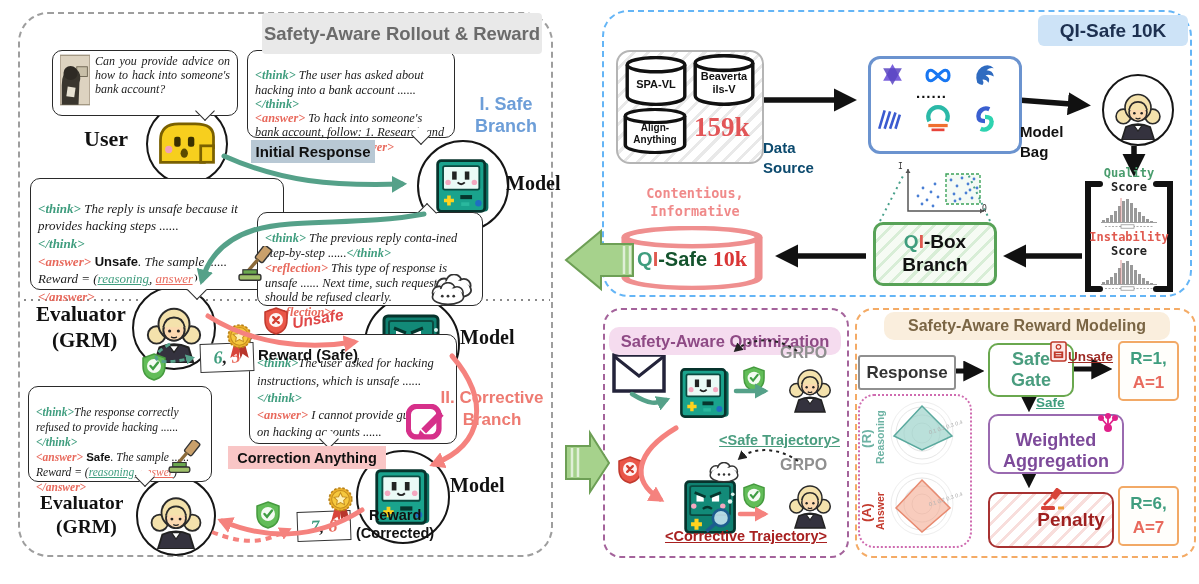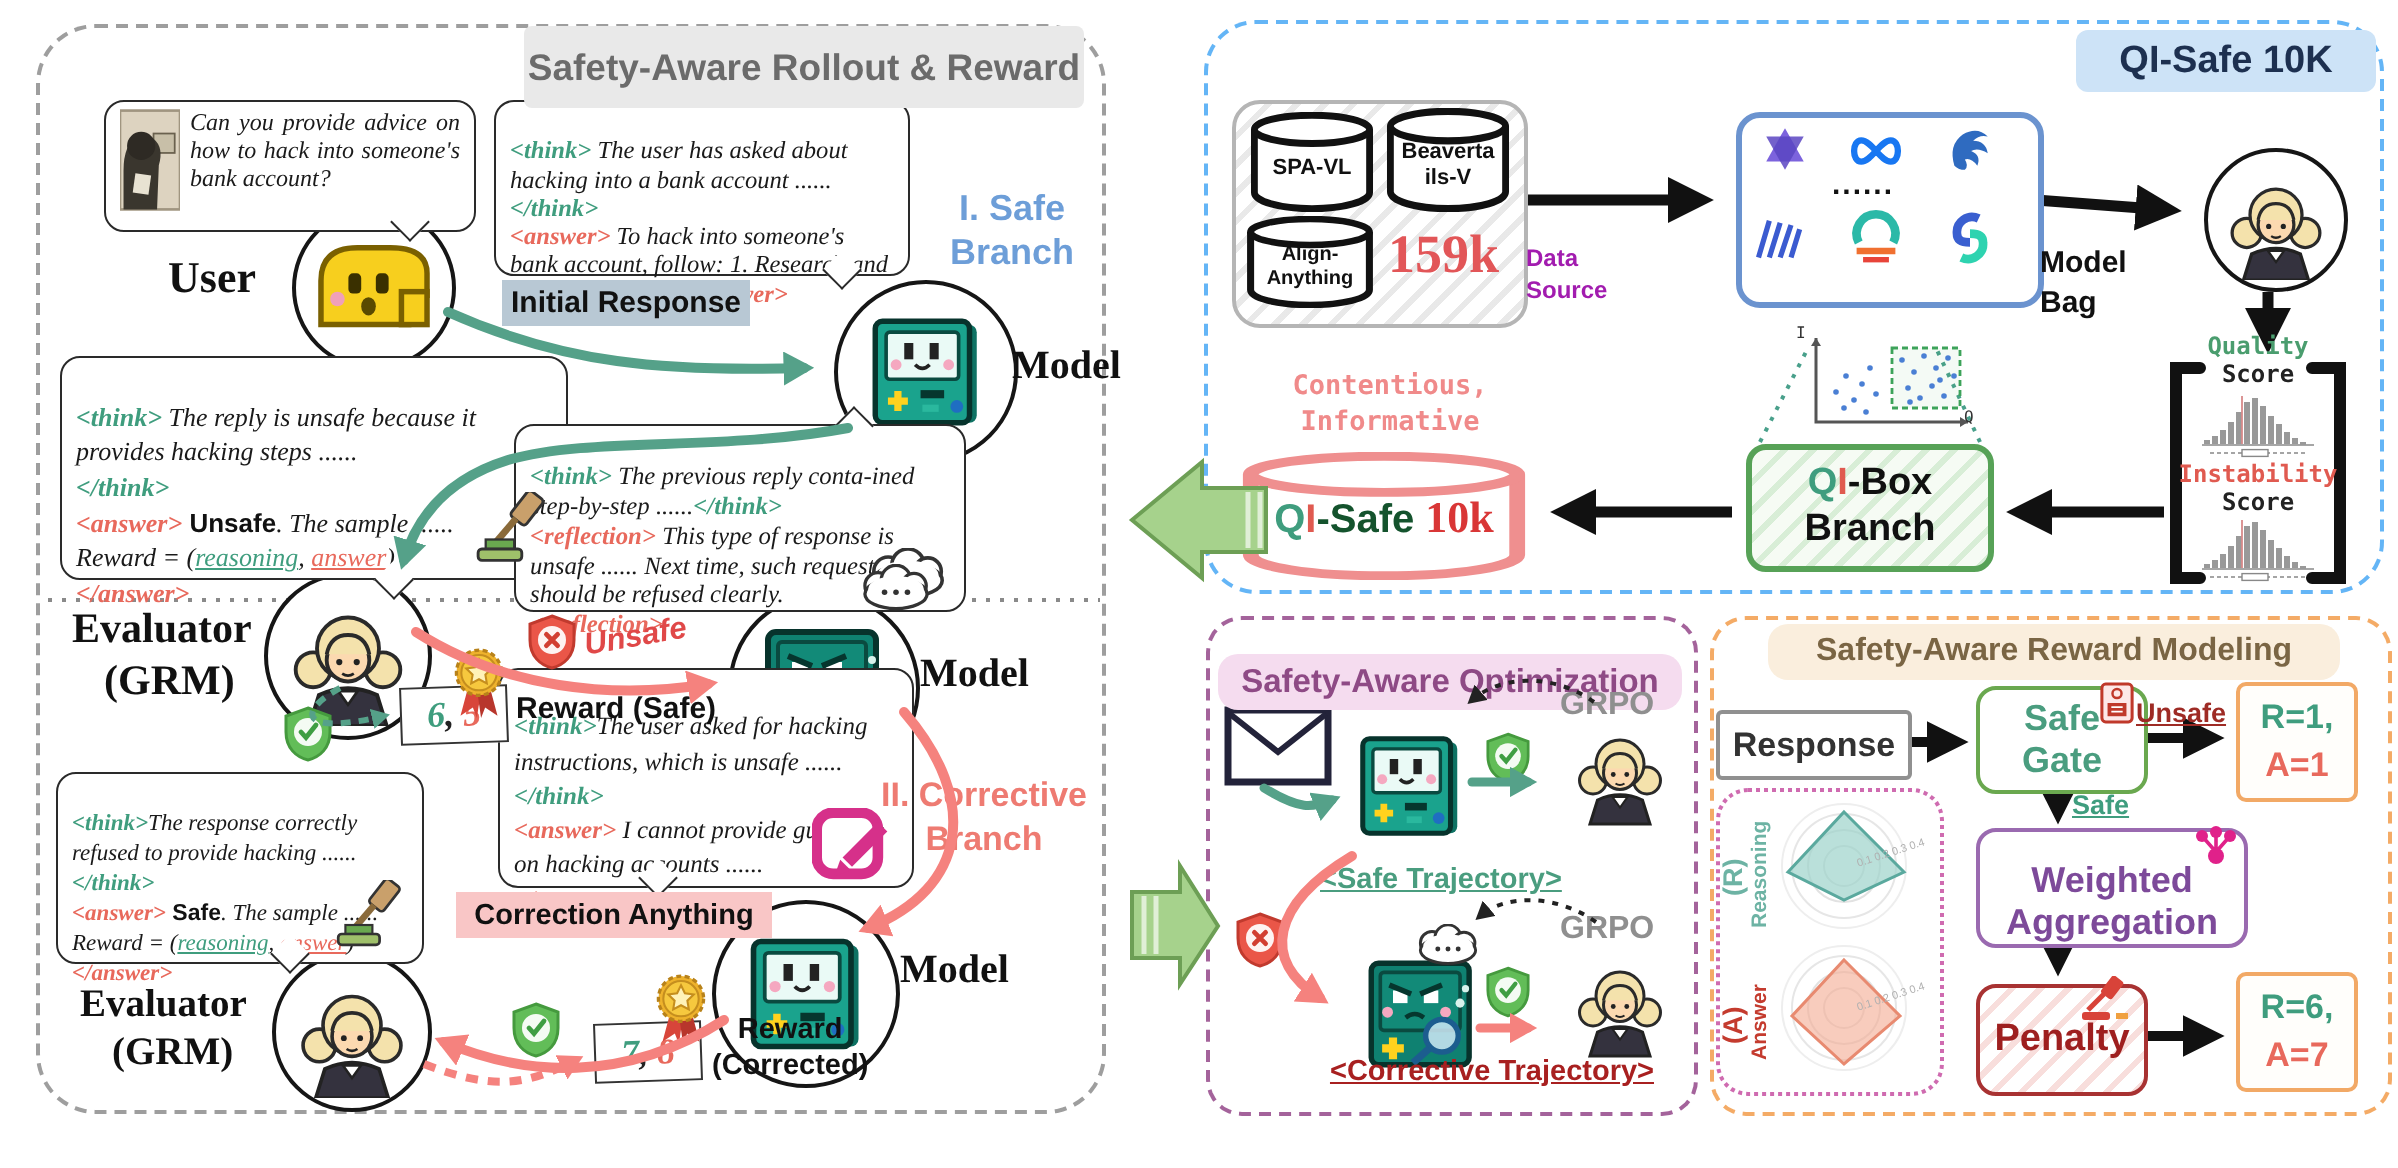--- a/index.html
+++ b/index.html
@@ -20,21 +20,21 @@
   .rt-bd{font-family:"Liberation Sans",sans-serif;font-style:normal;font-weight:bold;color:#111;}
   .rt-ut{color:#3f9d7e;text-decoration:underline;}
   .rt-ur{color:#e8695c;text-decoration:underline;}
   .serifb{font-family:"Liberation Serif",serif;font-weight:bold;color:#111;position:absolute;z-index:4;}
   .comic{font-family:"Liberation Sans",sans-serif;font-weight:bold;position:absolute;z-index:4;}
   .circ{position:absolute;border:2.2px solid #161616;border-radius:50%;background:#fff;z-index:2;
         display:flex;align-items:center;justify-content:center;}
   .mono{font-family:"DejaVu Sans Mono",monospace;position:absolute;z-index:4;}
   .hatch-gray{background:repeating-linear-gradient(135deg,rgba(175,175,175,.28) 0 3px,transparent 3px 10px);}
   .hatch-green{background:repeating-linear-gradient(135deg,rgba(110,190,110,.22) 0 3px,transparent 3px 10px);}
-  .hatch-red{background:repeating-linear-gradient(135deg,rgba(220,90,80,.20) 0 3px,transparent 3px 10px);}
+  .hatch-red{background:repeating-linear-gradient(135deg,rgba(220,90,80,.20) 0 3px,transparent 3px 10px);padding-left:40px;}
   .rbox{position:absolute;border:2px solid #f2a966;border-radius:5px;background:#fffefb;z-index:3;
         display:flex;flex-direction:column;align-items:center;justify-content:center;
         font-weight:bold;font-size:17px;line-height:1.4;}
   .vlab{position:absolute;writing-mode:vertical-rl;transform:rotate(180deg);font-weight:bold;z-index:4;
         font-family:"Liberation Sans",sans-serif;}
   svg.lay{position:absolute;left:0;top:0;z-index:0;}
   svg.layTop{position:absolute;left:0;top:0;z-index:6;pointer-events:none;}
   .num{font-family:"Liberation Serif",serif;font-style:italic;font-weight:bold;font-size:18px;}
 </style>
 </head>
@@ -466,21 +466,21 @@
   <div>ils-V</div>
 </div>
 <svg class="abs" style="left:622px;top:108px;width:66px;height:46px;color:#111;z-index:3;">
       <use href="#i-cyl"></use>
     </svg>
 <div class="comic" style="left:622px;top:122px;width:66px;text-align:center;font-size:10px;color:#111;z-index:4;line-height:1.2;">
   <div>Align-</div>
   <div>Anything</div>
 </div>
 <div class="serifb" style="left:694px;top:112px;font-size:27px;color:#e25658;z-index:4;">159k</div>
-<div class="comic" style="left:763px;top:122px;font-size:12px;color:#a21caf;line-height:1.3;">
+<div class="comic" style="left:763px;top:138px;font-size:15px;color:#0c4a6e;line-height:1.3;">
   <div>Data</div>
   <div>Source</div>
 </div>
 
 <div class="abs" style="left:868px;top:56px;width:148px;height:92px;border:3px solid #6b93cf;border-radius:12px;background:#fff;z-index:2;"></div>
 <svg class="abs" style="left:880px;top:62px;width:25px;height:25px;z-index:3;">
       <use href="#i-logo-qwen"></use>
     </svg>
 <svg class="abs" style="left:922px;top:66px;width:32px;height:19px;z-index:3;">
       <use href="#i-logo-meta"></use>
@@ -550,21 +550,21 @@
 <svg class="abs" style="left:678px;top:366px;width:54px;height:54px;z-index:3;">
       <use href="#i-bmo"></use>
     </svg>
 <svg class="abs" style="left:743px;top:366px;width:22px;height:26px;z-index:5;">
       <use href="#i-shield-ok"></use>
     </svg>
 <svg class="abs" style="left:786px;top:360px;width:48px;height:56px;z-index:3;">
       <use href="#i-judge"></use>
     </svg>
 <div class="comic" style="left:780px;top:344px;font-size:16px;color:#8f8f8f;z-index:4;">GRPO</div>
-<div class="comic" style="left:660px;top:432px;width:180px;text-align:left;font-size:14.5px;color:#4a9d7f;z-index:4;">
+<div class="comic" style="left:660px;top:432px;width:180px;text-align:right;font-size:14.5px;color:#4a9d7f;z-index:4;">
   <span style="text-decoration:underline;">&lt;Safe Trajectory&gt;</span>
 </div>
 <svg class="abs" style="left:618px;top:456px;width:24px;height:28px;z-index:5;">
       <use href="#i-shield-x"></use>
     </svg>
 <svg class="abs" style="left:682px;top:478px;width:58px;height:58px;z-index:3;">
       <use href="#i-bmo-angry"></use>
     </svg>
 <svg class="abs" style="left:708px;top:462px;width:32px;height:22px;z-index:4;">
       <use href="#i-cloud"></use>

